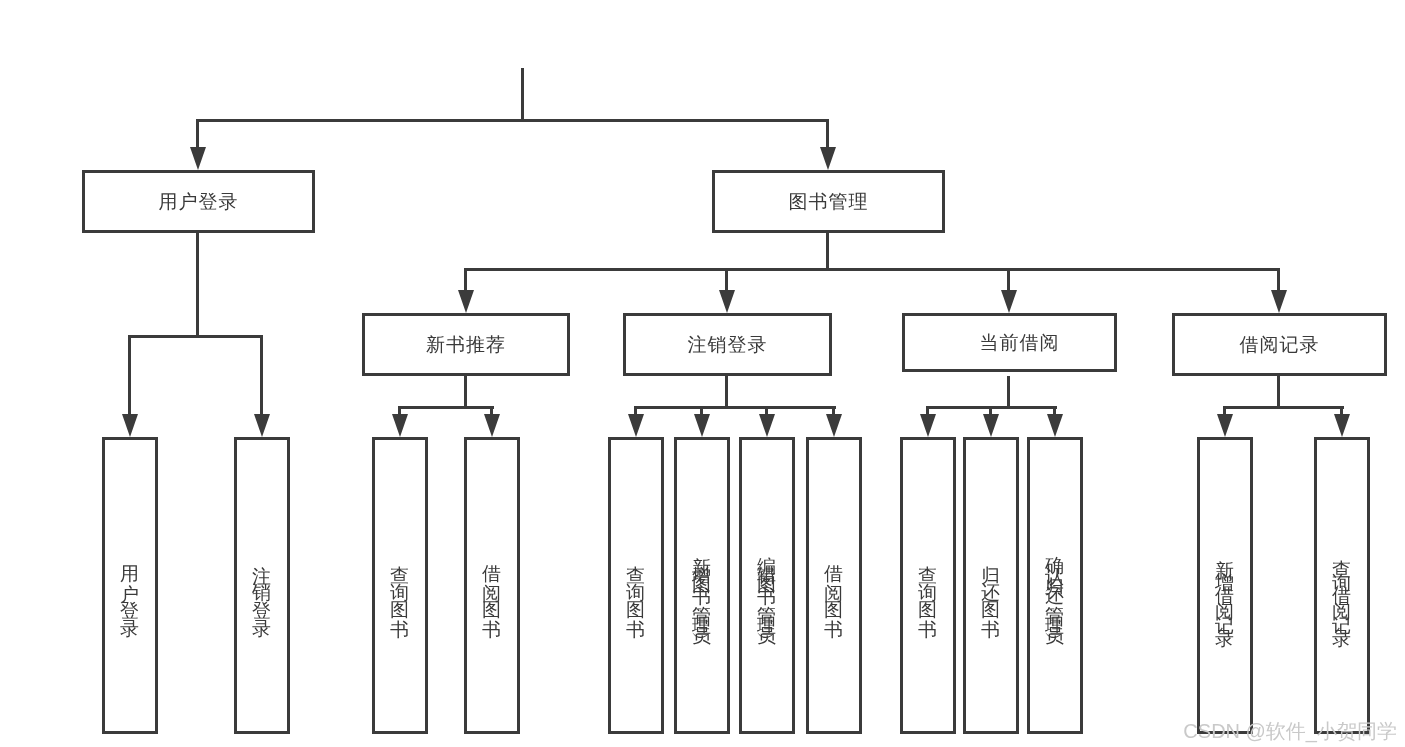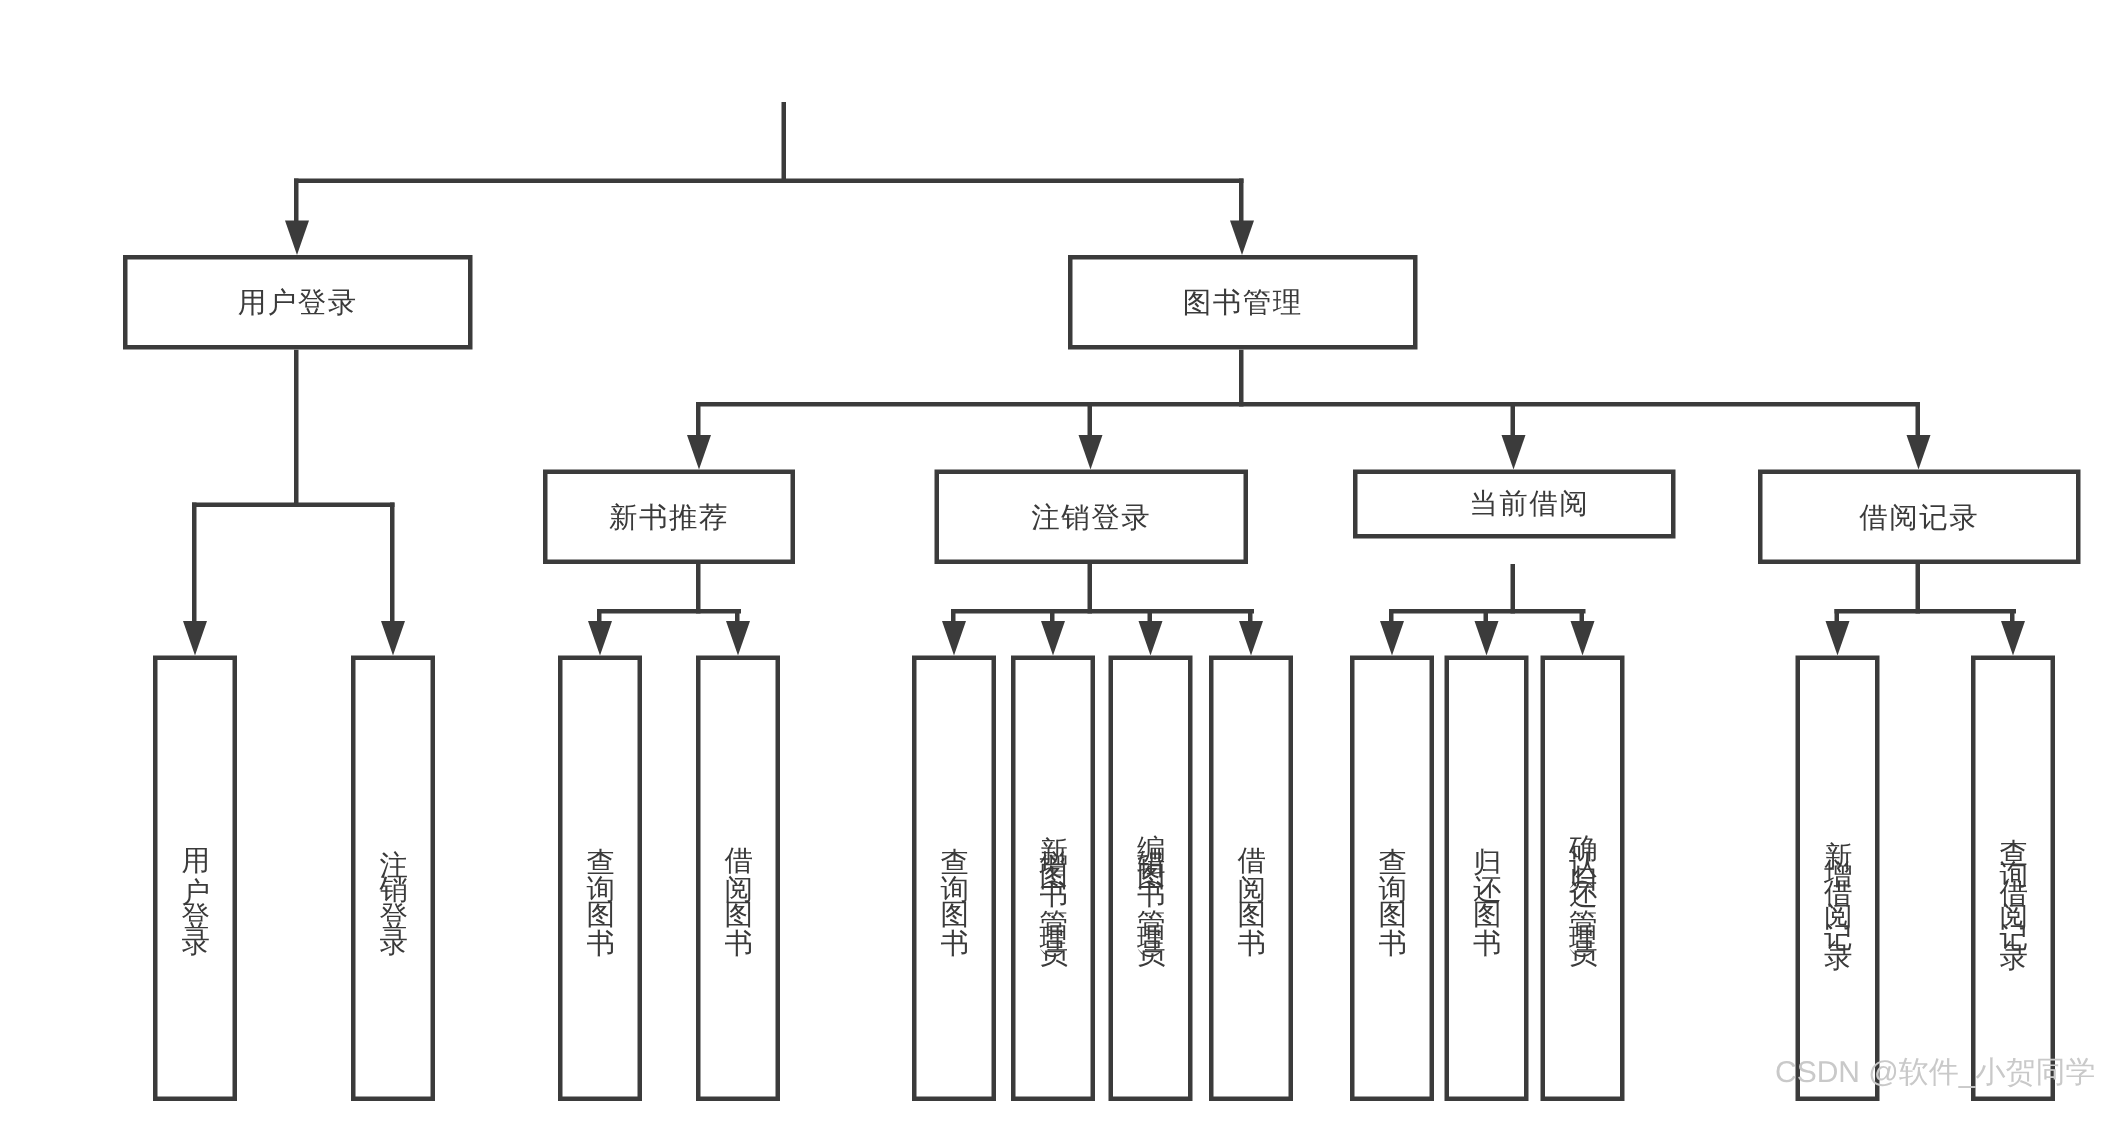--- a/index.html
+++ b/index.html
@@ -47,21 +47,21 @@
   .vbox.dense span{letter-spacing:10px;}
   .ln{position:absolute;background:var(--line);}
   .ar{
     position:absolute;width:0;height:0;
     border-left:8px solid transparent;
     border-right:8px solid transparent;
     border-top:23px solid var(--line);
   }
   .watermark{
     position:absolute;
-    right:8px;bottom:19px;
+    right:8px;bottom:2px;
     font-size:20px;
     color:var(--wm);
     z-index:5;
     white-space:nowrap;
   }
 </style>
 </head>
 <body>
 
 <div class="stage">
@@ -123,25 +123,25 @@
   <div class="ln" style="left:1223px;top:406px;width:3px;height:10px;"></div>
   <div class="ln" style="left:1340px;top:406px;width:3px;height:10px;"></div>
   <div class="ar" style="left:1217px;top:414px;"></div>
   <div class="ar" style="left:1334px;top:414px;"></div>
 
 
   <div class="box" style="left:82px;top:170px;width:233px;height:63px;">用户登录</div>
 
   <div class="box" style="left:712px;top:170px;width:233px;height:63px;">图书管理</div>
 
-  <div class="box" style="left:362px;top:313px;width:168px;height:63px;">新书推荐</div>
+  <div class="box" style="left:362px;top:313px;width:208px;height:63px;">新书推荐</div>
 
   <div class="box" style="left:623px;top:313px;width:209px;height:63px;">注销登录</div>
 
-  <div class="box" style="left:902px;top:313px;width:215px;height:46px;padding-left:20px;">当前借阅</div>
+  <div class="box" style="left:902px;top:313px;width:215px;height:59px;padding-left:20px;">当前借阅</div>
 
   <div class="box" style="left:1172px;top:313px;width:215px;height:63px;">借阅记录</div>
 
   <div class="vbox" style="left:102px;">
     <span>用户登录</span>
   </div>
   <div class="vbox" style="left:234px;">
     <span>注销登录</span>
   </div>
 

